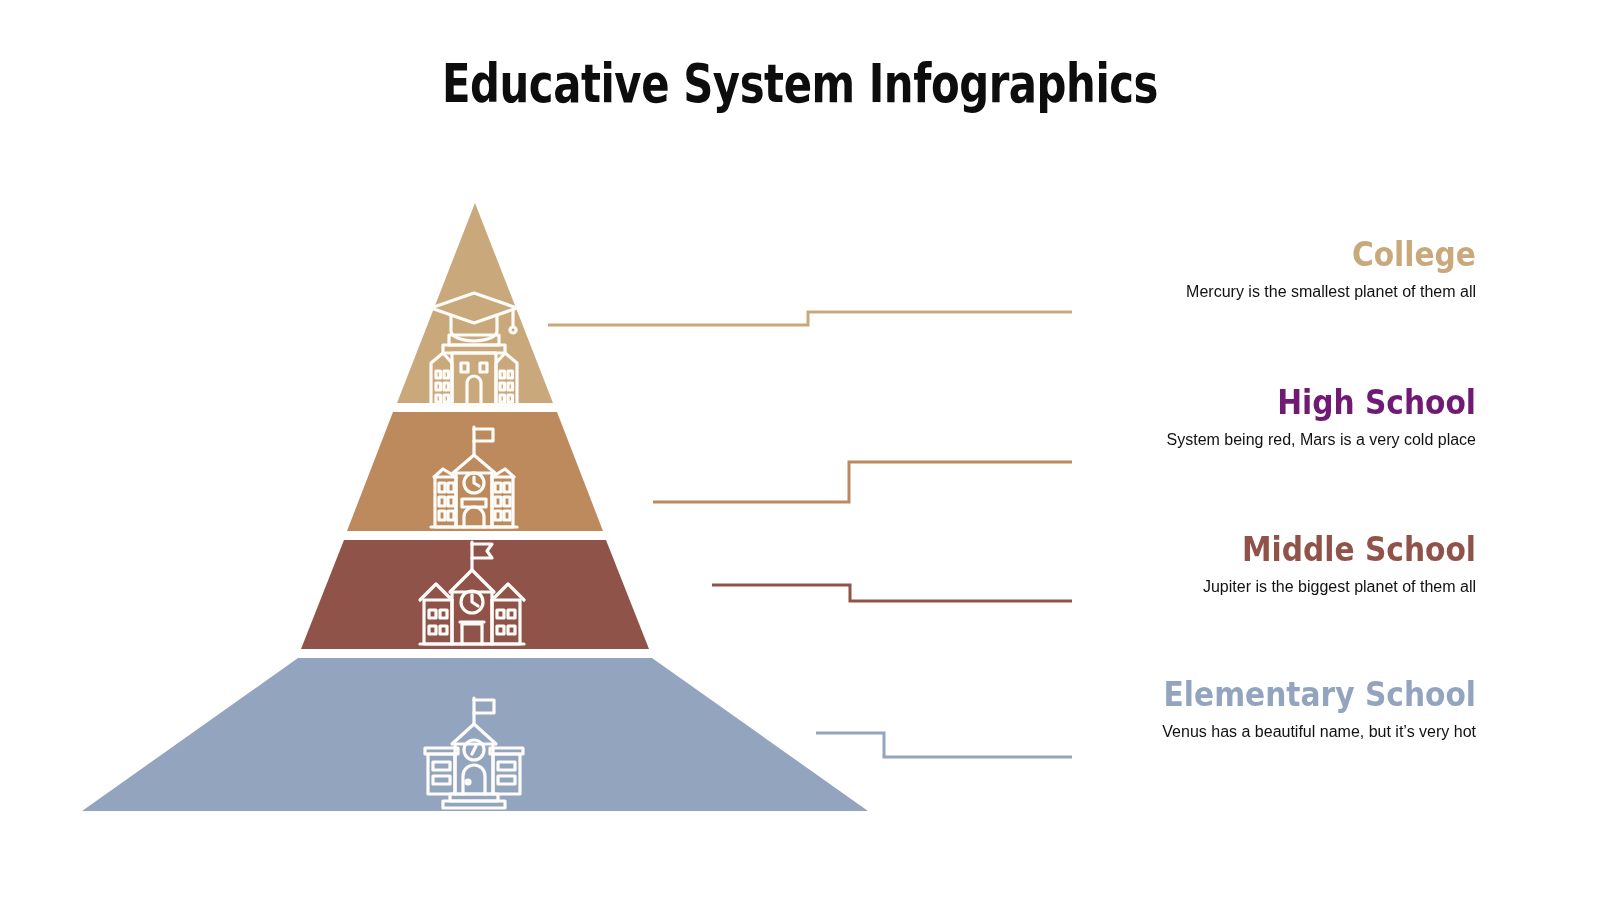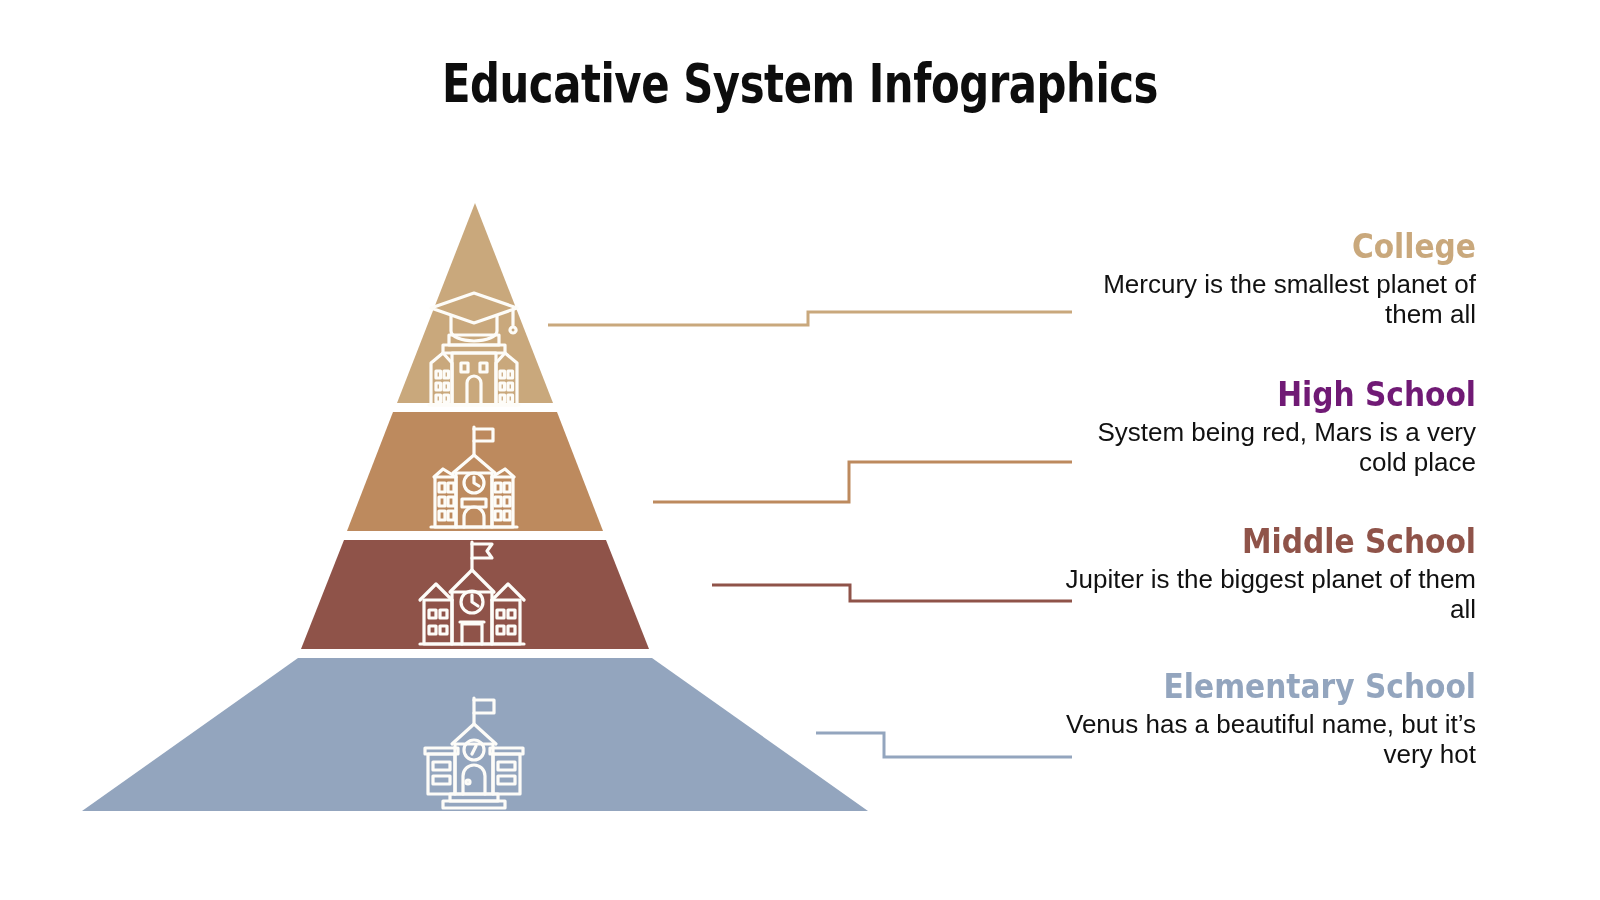--- a/index.html
+++ b/index.html
@@ -40,33 +40,34 @@
   #pyramid-svg {
     position: absolute;
     left: 0;
     top: 0;
   }
   .panel {
     position: absolute;
     width: 420px;
     left: 1056px;
     text-align: right;
+    margin-top: 8px;
   }
   .panel-heading {
     font-family: "DejaVu Sans Condensed", "Liberation Sans Narrow", "Liberation Sans", sans-serif;
     font-weight: 700;
     font-size: 33px;
     line-height: 38px;
     margin: 0 0 3px 0;
     white-space: nowrap;
     font-stretch: condensed;
   }
   .panel-body {
     font-family: "Liberation Sans", sans-serif;
-    font-size: 26px;
+    font-size: 16px;
     line-height: 30px;
     color: #111111;
     margin: 0;
   }
 </style>
 </head>
 <body>
 
 <div id="slide" style="background: rgb(255, 255, 255);">
 

